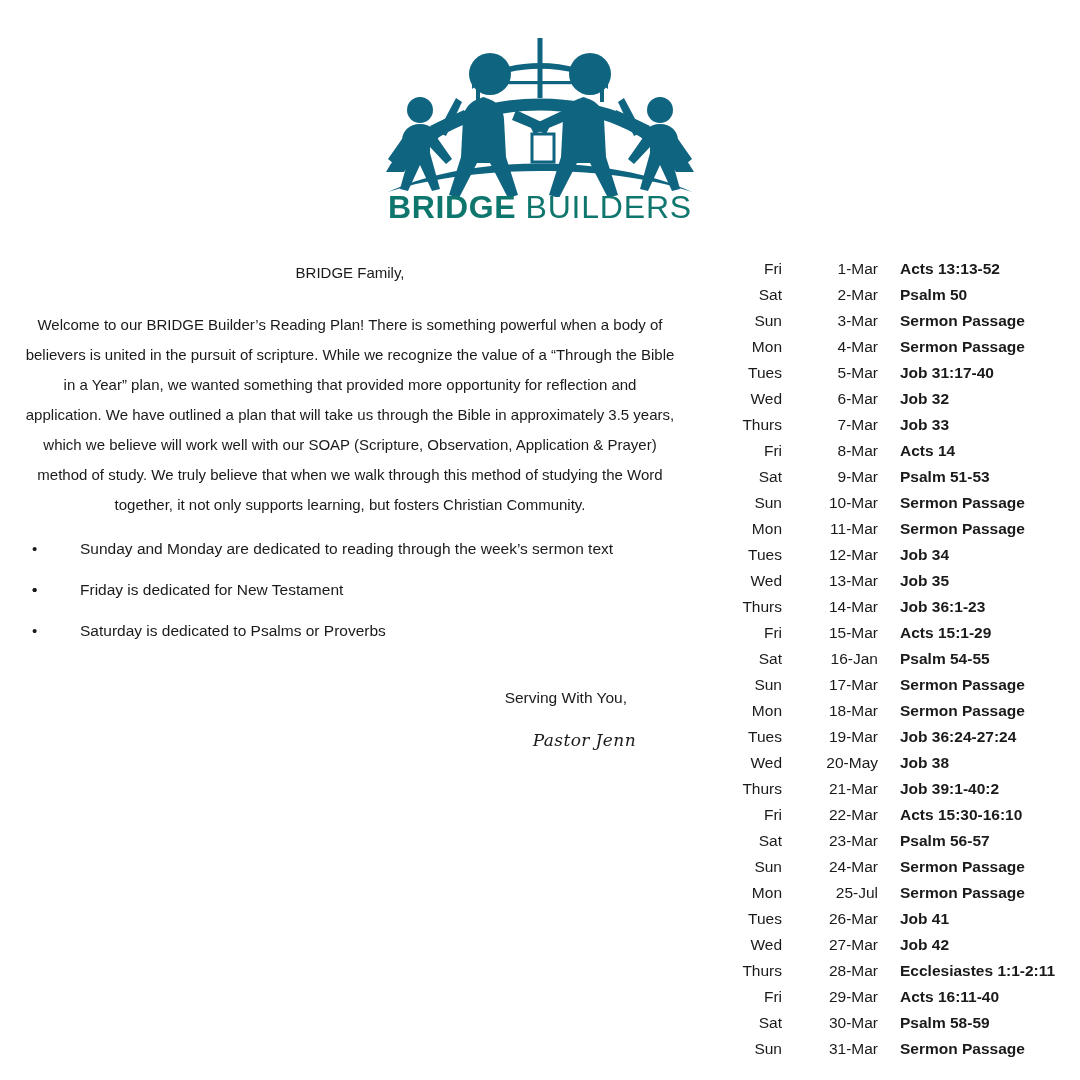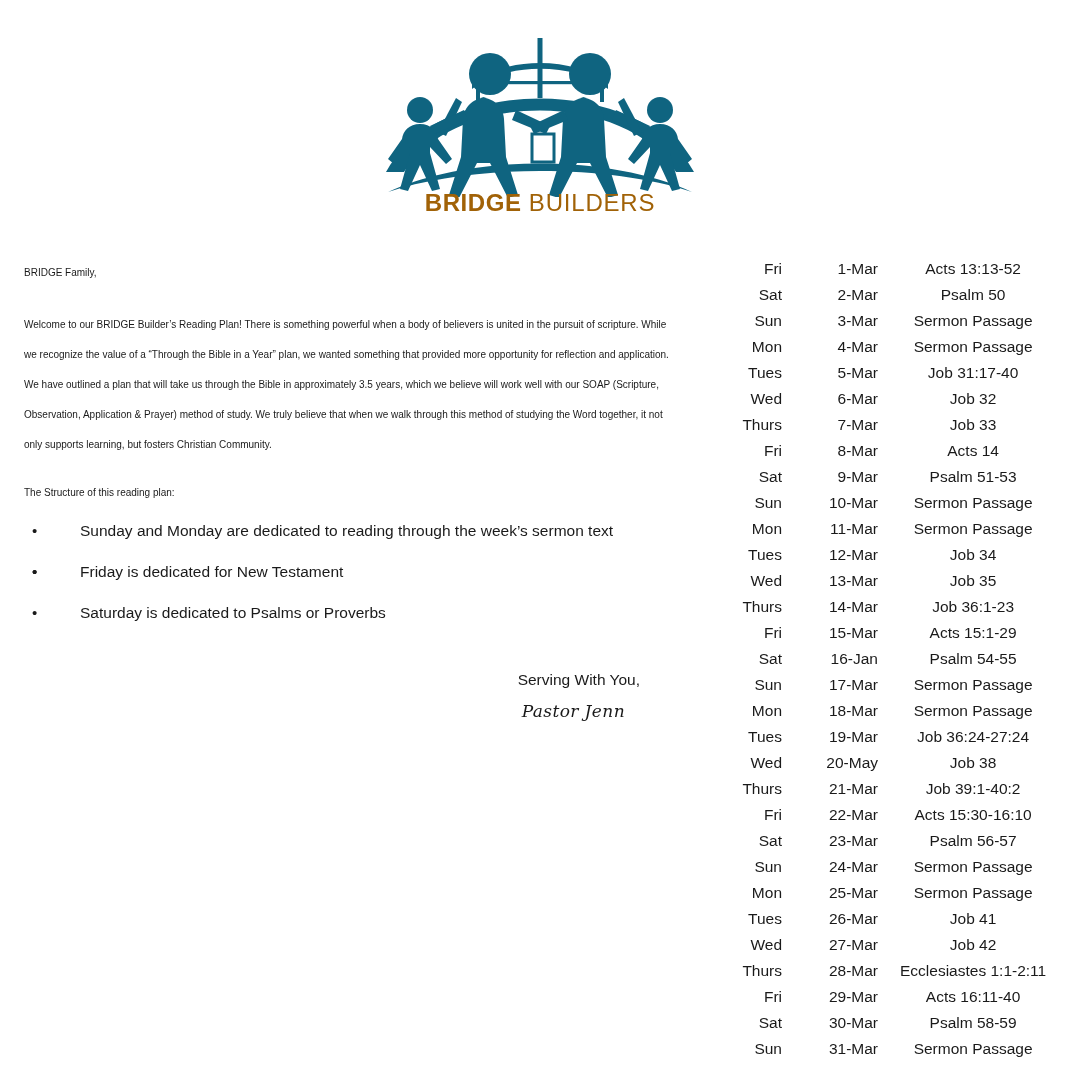--- a/index.html
+++ b/index.html
@@ -28,47 +28,48 @@
     align-items: center;
     justify-content: flex-start;
   }
   #logo-mark {
     width: 320px;
     height: 175px;
     display: block;
   }
   #logo-wordmark {
     margin-top: -6px;
-    font-size: 24px;
+    font-size: 32px;
     letter-spacing: 0.5px;
-    color: #a16207;
+    color: #0f766e;
     white-space: nowrap;
     line-height: 1;
   }
   #logo-wordmark .wm-bold {
     font-weight: bold;
     letter-spacing: 0.6px;
   }
   #logo-wordmark .wm-light {
     font-weight: normal;
     letter-spacing: 0.8px;
   }
 
   
   #letter {
     position: absolute;
     left: 24px;
     top: 258px;
     width: 652px;
   }
   .para {
-    font-size: 10px;
+    font-size: 15px;
     line-height: 30px;
     margin: 0 0 18px 0;
     color: #1a1a1a;
+    text-align: center;
   }
   #greeting {
     margin-bottom: 22px;
   }
   #structure-lead {
     margin-bottom: 12px;
   }
   #bullet-list {
     list-style: none;
     margin: 0 0 18px 0;
@@ -89,28 +90,28 @@
     line-height: 22px;
   }
   #closing-block {
     margin-top: 42px;
     text-align: right;
     padding-right: 36px;
   }
   #closing-line {
     font-size: 15.5px;
     line-height: 28px;
-    margin: 0;
+    margin: 13px;
   }
   #signature {
     font-family: "DejaVu Serif", serif;
     font-style: italic;
     font-size: 17px;
     line-height: 30px;
-    margin: 2px 15px 0 0;
+    margin: 2px 4px 0 0;
     letter-spacing: 0.4px;
   }
 
   
   #plan-table {
     position: absolute;
     left: 720px;
     top: 256px;
     border-collapse: collapse;
     font-size: 15.5px;
@@ -128,21 +129,22 @@
     text-align: right;
     padding-right: 0;
   }
   #plan-table td.col-date {
     width: 96px;
     text-align: right;
     padding-right: 0;
   }
   #plan-table td.col-passage {
     padding-left: 22px;
-    text-align: center;
+    text-align: left;
+    font-weight: bold;
   }
 </style>
 </head>
 <body>
 
 <div id="logo-block">
 
   <svg id="logo-mark" viewBox="0 0 320 175" aria-hidden="true">
     <g fill="#0f6480">
 
@@ -182,21 +184,20 @@
     <span class="wm-bold">BRIDGE</span><span>&nbsp;</span><span class="wm-light">BUILDERS</span>
   </div>
 </div>
 
 <div id="letter">
 
   <p class="para" id="greeting">BRIDGE Family,</p>
 
   <p class="para">Welcome to our BRIDGE Builder’s Reading Plan! There is something powerful when a body of believers is united in the pursuit of scripture. While we recognize the value of a “Through the Bible in a Year” plan, we wanted something that provided more opportunity for reflection and application. We have outlined a plan that will take us through the Bible in approximately 3.5 years, which we believe will work well with our SOAP (Scripture, Observation, Application &amp; Prayer) method of study. We truly believe that when we walk through this method of studying the Word together, it not only supports learning, but fosters Christian Community.</p>
 
-  <p class="para" id="structure-lead">The Structure of this reading plan:</p>
 
   <ul id="bullet-list">
     <li>
       <span class="bullet-dot">•</span>
       <span>Sunday and Monday are dedicated to reading through the week’s sermon text</span>
     </li>
     <li>
       <span class="bullet-dot">•</span>
     </li>
     <li>
@@ -333,21 +334,21 @@
         <td class="col-date">23-Mar</td>
         <td class="col-passage">Psalm 56-57</td>
       </tr>
       <tr>
         <td class="col-day">Sun</td>
         <td class="col-date">24-Mar</td>
         <td class="col-passage">Sermon Passage</td>
       </tr>
       <tr>
         <td class="col-day">Mon</td>
-        <td class="col-date">25-Mar</td>
+        <td class="col-date">25-Jul</td>
         <td class="col-passage">Sermon Passage</td>
       </tr>
       <tr>
         <td class="col-day">Tues</td>
         <td class="col-date">26-Mar</td>
         <td class="col-passage">Job 41</td>
       </tr>
       <tr>
         <td class="col-day">Wed</td>
         <td class="col-date">27-Mar</td>

